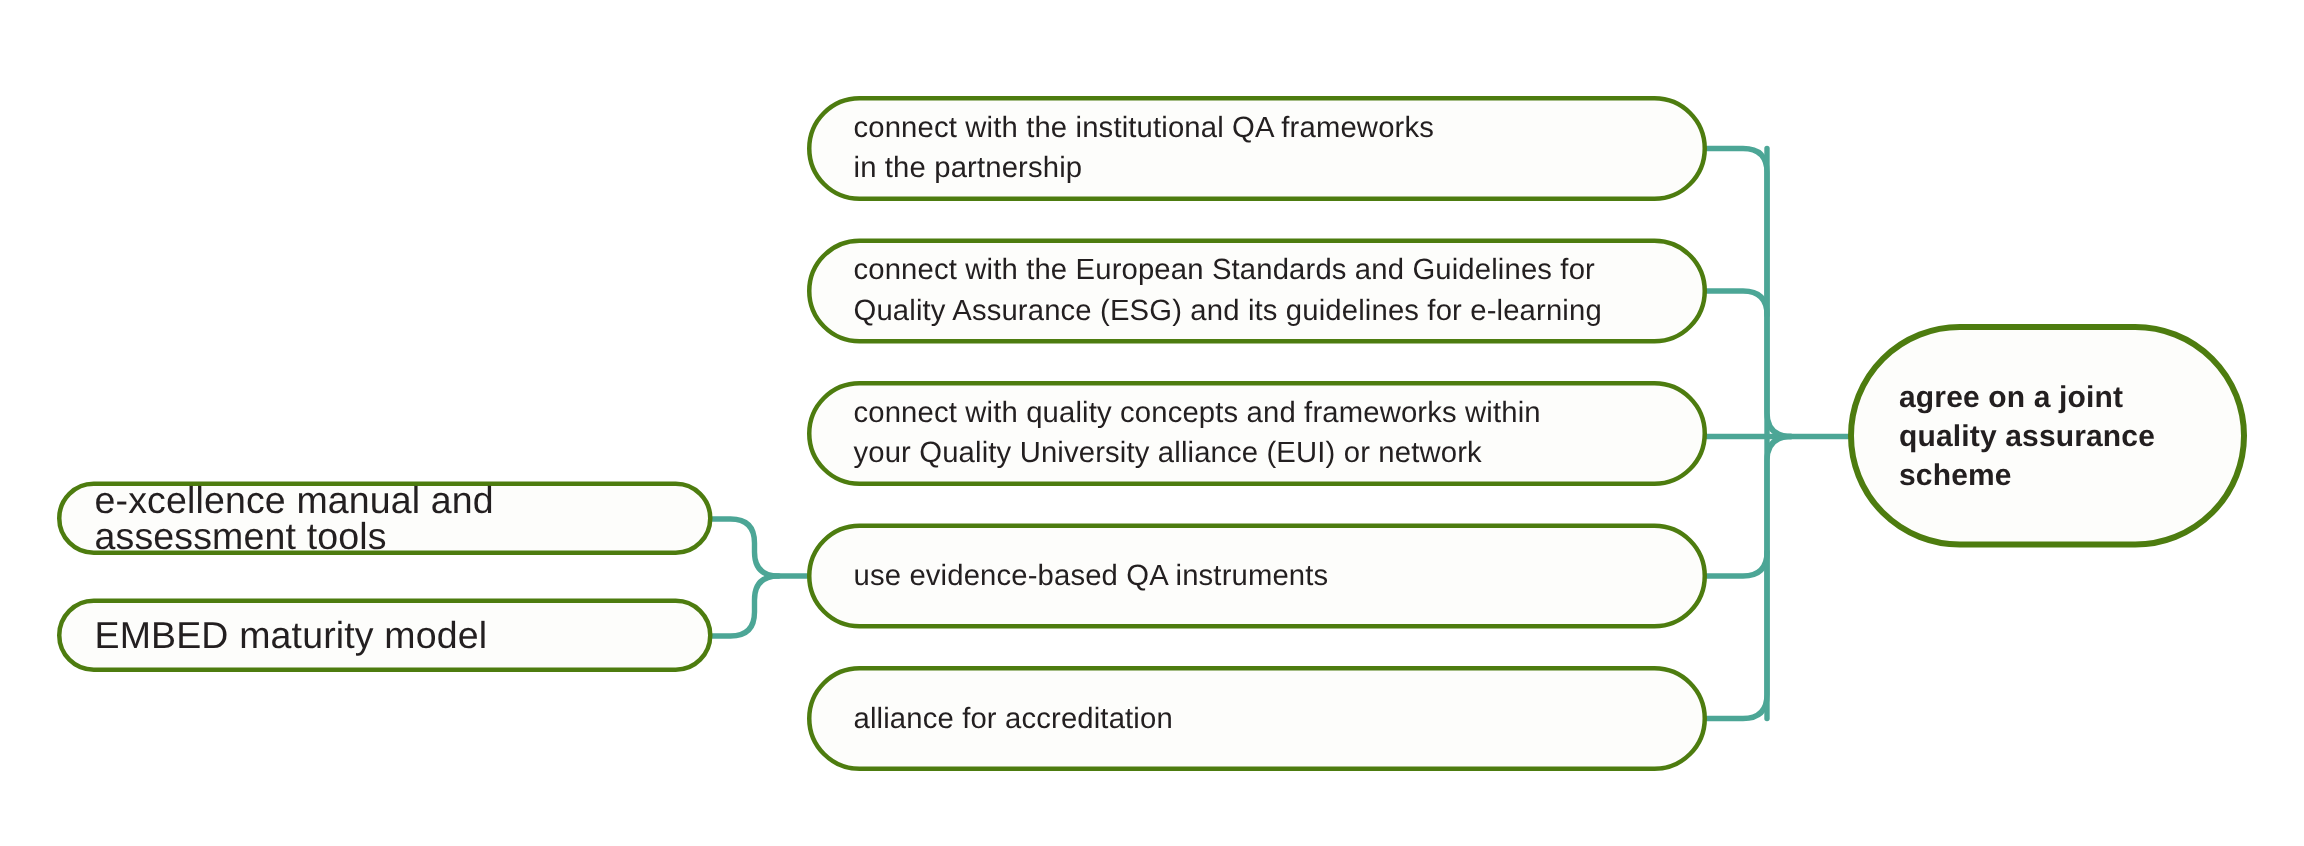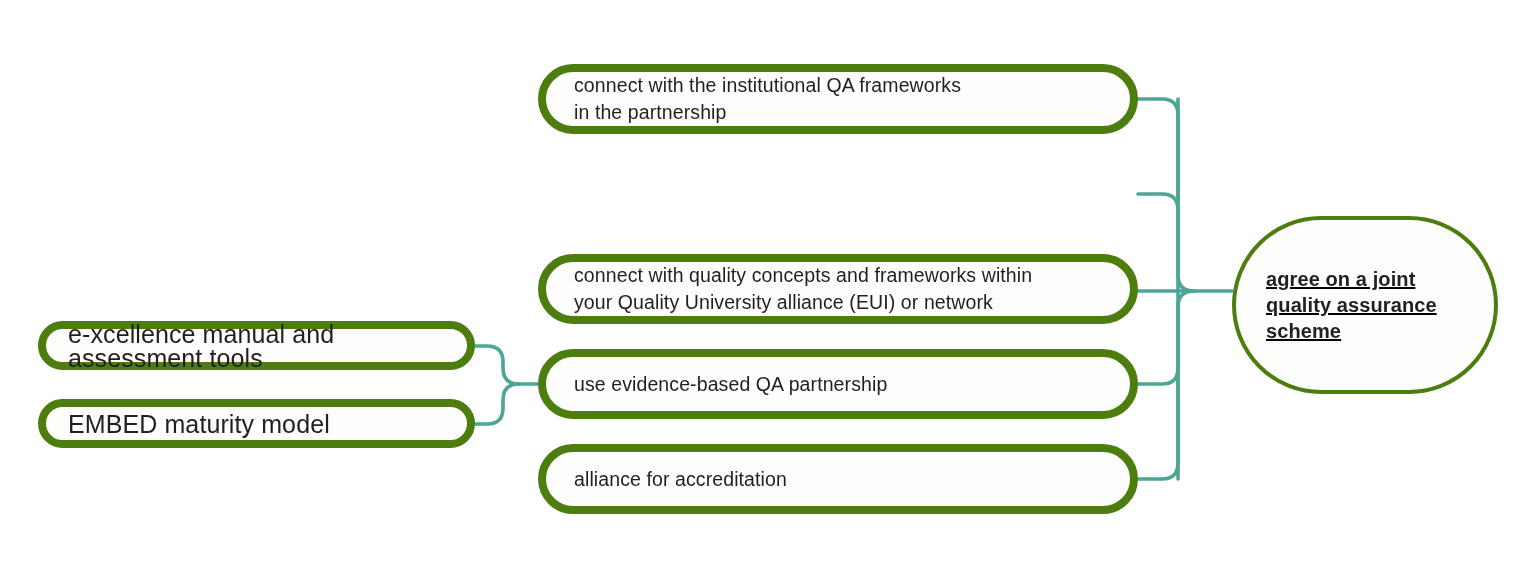--- a/index.html
+++ b/index.html
@@ -25,21 +25,21 @@
     left: 0;
     top: 0;
     width: 1536px;
     height: 564px;
     pointer-events: none;
   }
   .node {
     position: absolute;
     box-sizing: border-box;
     background: #fdfdfb;
-    border: 8px solid #4d7c0f;
+    border: 3px solid #4d7c0f;
     border-radius: 999px;
     display: flex;
     align-items: center;
     z-index: 2;
   }
   .node .label {
     display: block;
     color: #231f20;
     font-size: 19.5px;
     line-height: 27px;
@@ -71,25 +71,24 @@
   }
   .left-1 { top: 321px; }
   .left-2 { top: 399px; align-items: center; }
   .left .label { font-size: 25px; line-height: 24px; }
 
   
   .right {
     left: 1232px;
     top: 216px;
     width: 266px;
-    height: 178px;
+    height: 149px;
     padding-left: 30px;
     padding-right: 20px;
     border-width: 4px;
-    text-decoration: underline;
   }
   .right .label {
     font-weight: bold;
     font-size: 20px;
     line-height: 26px;
   }
 </style>
 </head>
 <body>
 
@@ -115,26 +114,30 @@
     <span class="label">e-xcellence manual and assessment tools</span>
   </div>
   <div class="node left left-2">
     <span class="label">EMBED maturity model</span>
   </div>
 
   <div class="node mid mid-1">
     <span class="label">connect with the institutional QA frameworks
 in the partnership</span>
   </div>
+  <div class="node mid mid-2">
+    <span class="label">connect with the European Standards and Guidelines for
+Quality Assurance (ESG) and its guidelines for e-learning</span>
+  </div>
   <div class="node mid mid-3">
     <span class="label">connect with quality concepts and frameworks within
 your Quality University alliance (EUI) or network</span>
   </div>
   <div class="node mid mid-4">
-    <span class="label">use evidence-based QA partnership</span>
+    <span class="label">use evidence-based QA instruments</span>
   </div>
   <div class="node mid mid-5">
     <span class="label">alliance for accreditation</span>
   </div>
 
   <div class="node right">
     <span class="label">agree on a joint
 quality assurance
 scheme</span>
   </div>

